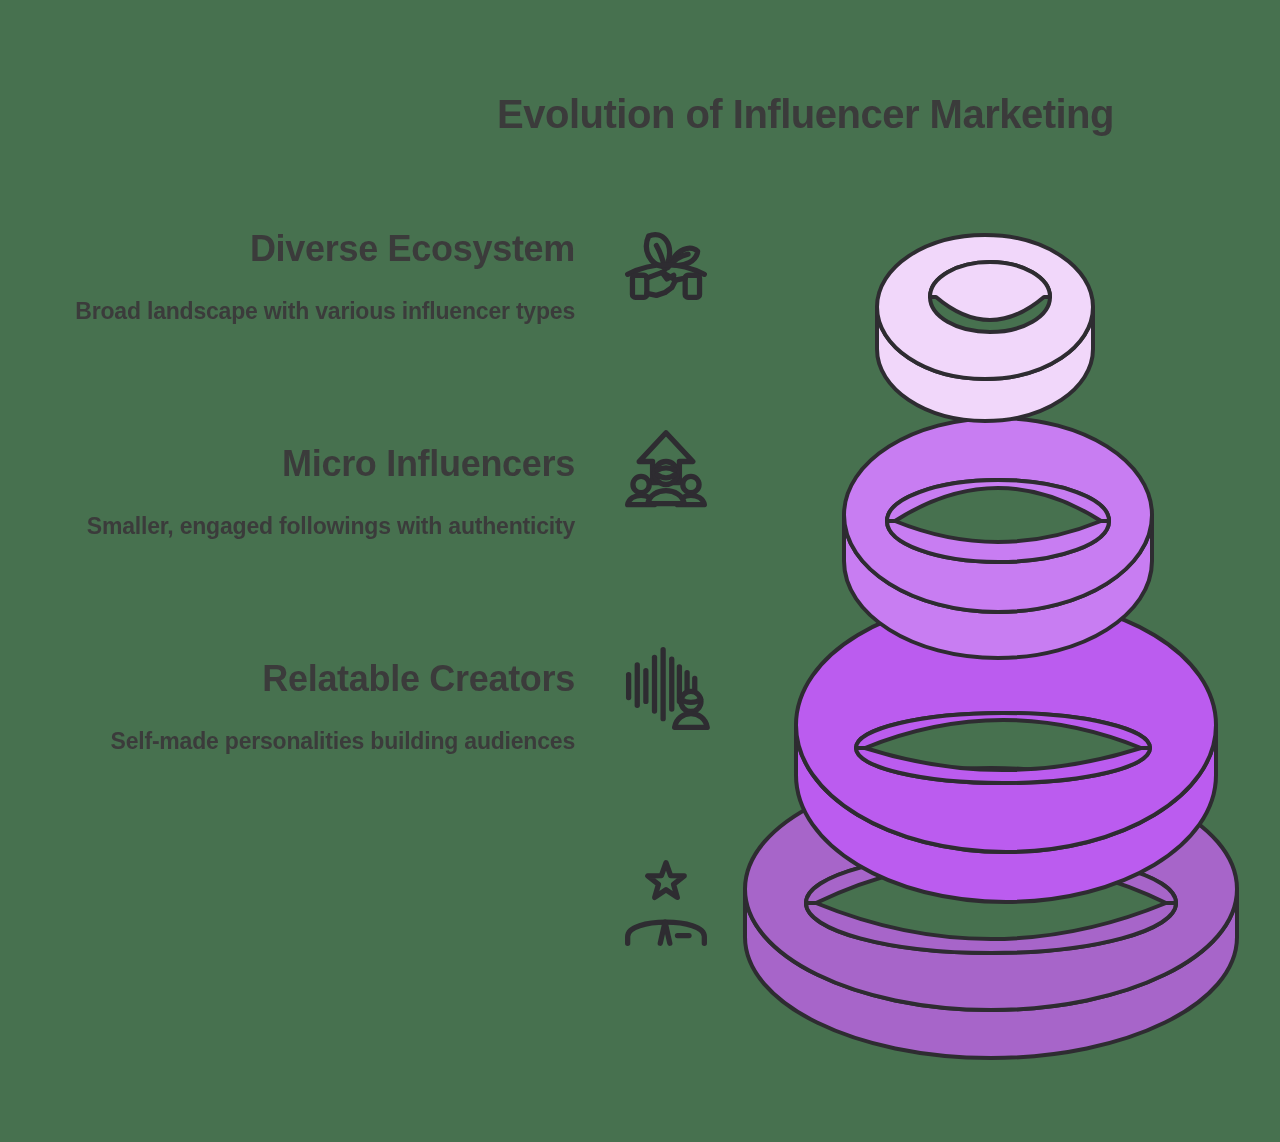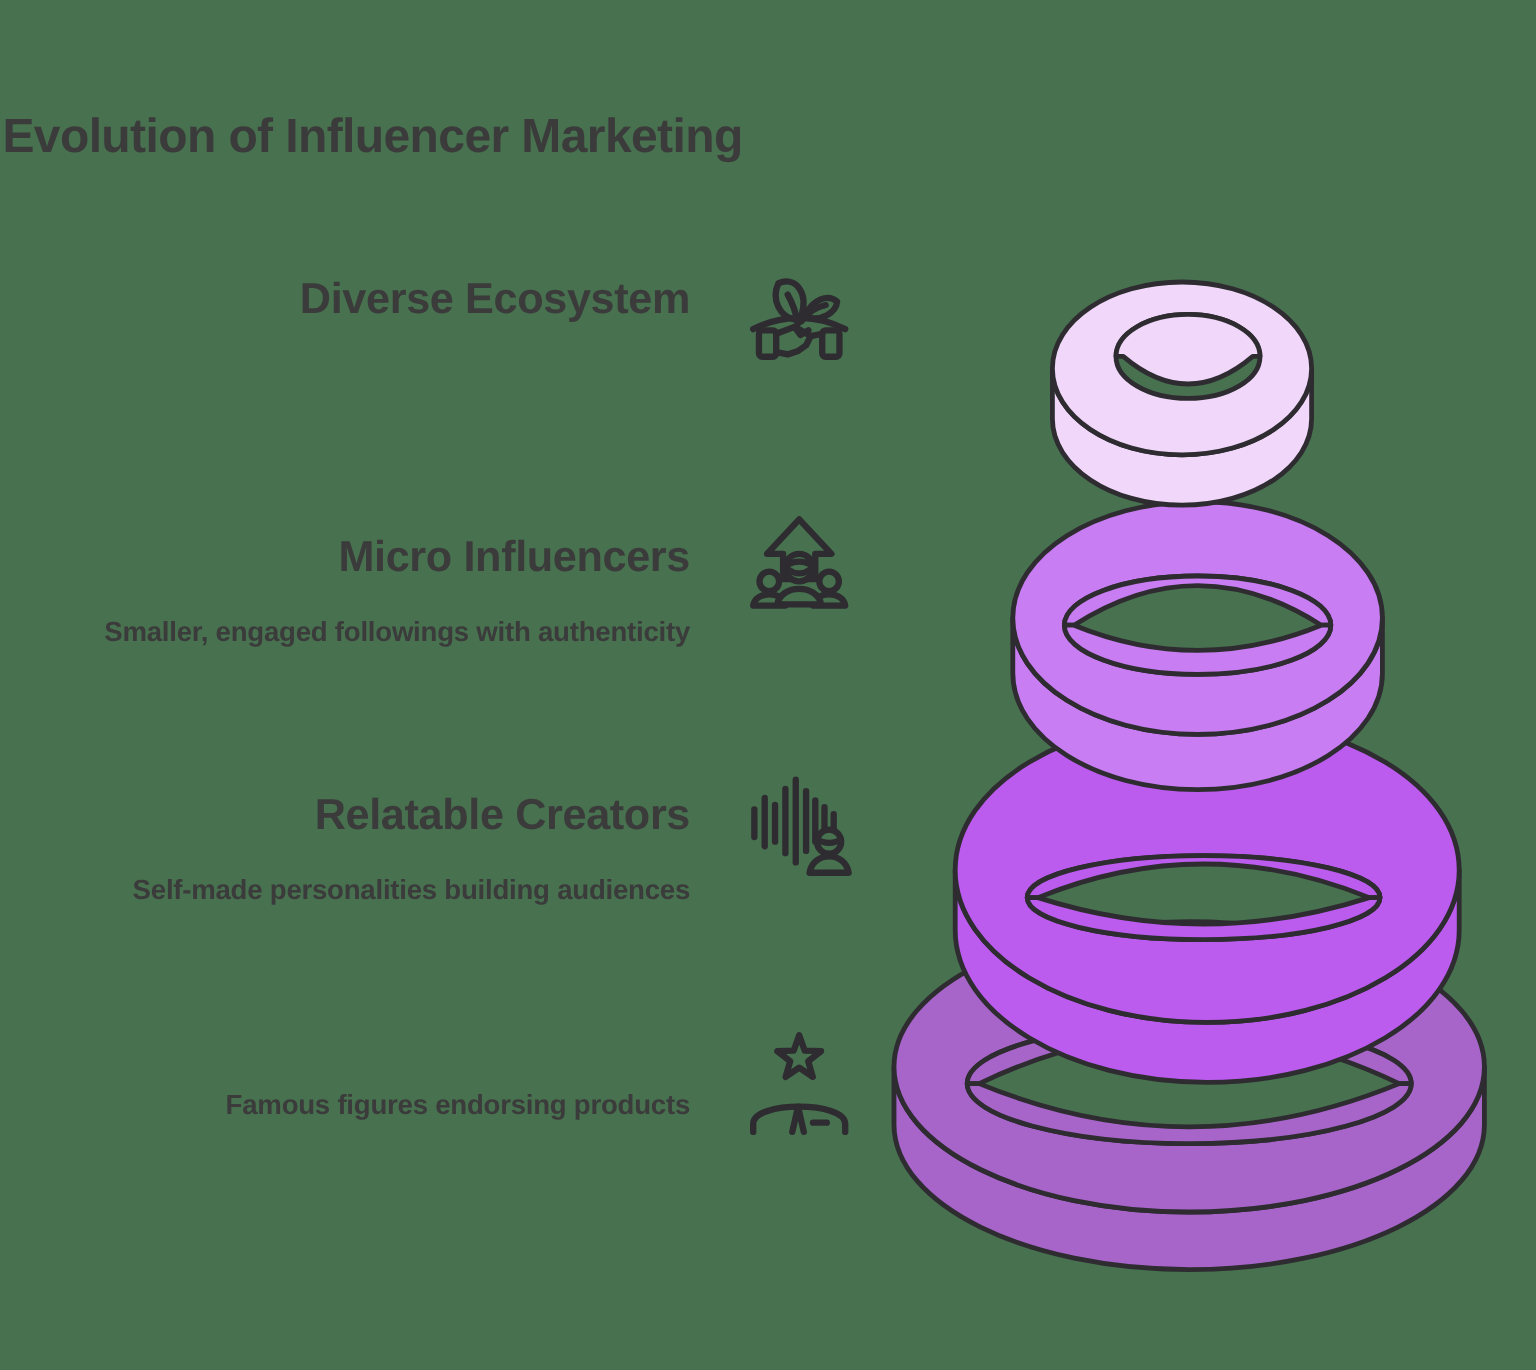--- a/index.html
+++ b/index.html
@@ -3,22 +3,22 @@
 <meta charset="utf-8">
 <style>
   html,body{margin:0;padding:0;}
   .stage{
     position:relative;width:1280px;height:1142px;overflow:hidden;
     background:var(--bg);
     font-family:"Liberation Sans",sans-serif;
     color:var(--ink);
   }
   .title{
-    position:absolute;top:92px;left:2px;width:1102px;margin:0;
-    text-align:left;font-size:40px;font-weight:700;letter-spacing:-0.5px;
+    position:absolute;top:92px;left:12px;width:1102px;margin:0;
+    text-align:right;font-size:40px;font-weight:700;letter-spacing:-0.5px;
   }
   .section{
     position:absolute;left:60px;width:515px;text-align:right;
   }
   .section h2{
     margin:0;font-size:36px;line-height:36px;font-weight:700;letter-spacing:-0.3px;
   }
   .section p{
     margin:28px 0 0 0;font-size:23px;line-height:33px;font-weight:700;letter-spacing:-0.2px;
   }
@@ -35,31 +35,31 @@
 </style>
 </head>
 <body>
 
 <div class="stage" style="--bg: #47714F; --ink: #3B3B3B; --outline: #2E2C31;">
 
   <h1 class="title">Evolution of Influencer Marketing</h1>
 
   <div class="section s1">
     <h2>Diverse Ecosystem</h2>
+    <p>Broad landscape with various influencer types</p>
   </div>
   <div class="section s2">
     <h2>Micro Influencers</h2>
     <p>Smaller, engaged followings with authenticity</p>
   </div>
   <div class="section s3">
     <h2>Relatable Creators</h2>
     <p>Self-made personalities building audiences</p>
   </div>
   <div class="section s4">
-    <p>Famous figures endorsing products</p>
   </div>
 
   <div class="icon i1">
     <svg viewBox="0 0 96 96">
       <path d="M45 57C32 55 23 40 30 25C45 19 56 33 50 53C49 55 47 56 45 57Z"></path>
       <path d="M53 53C60 39 73 34 81 41C80 51 67 58 55 55Z"></path>
       <path d="M47 60C45 50 42 42 38 35"></path>
       <path d="M50 58C55 51 62 46 71 44"></path>
       <path d="M8 65C34 52 62 52 88 65"></path>
       <rect x="13" y="66" width="15" height="23" rx="3"></rect>

